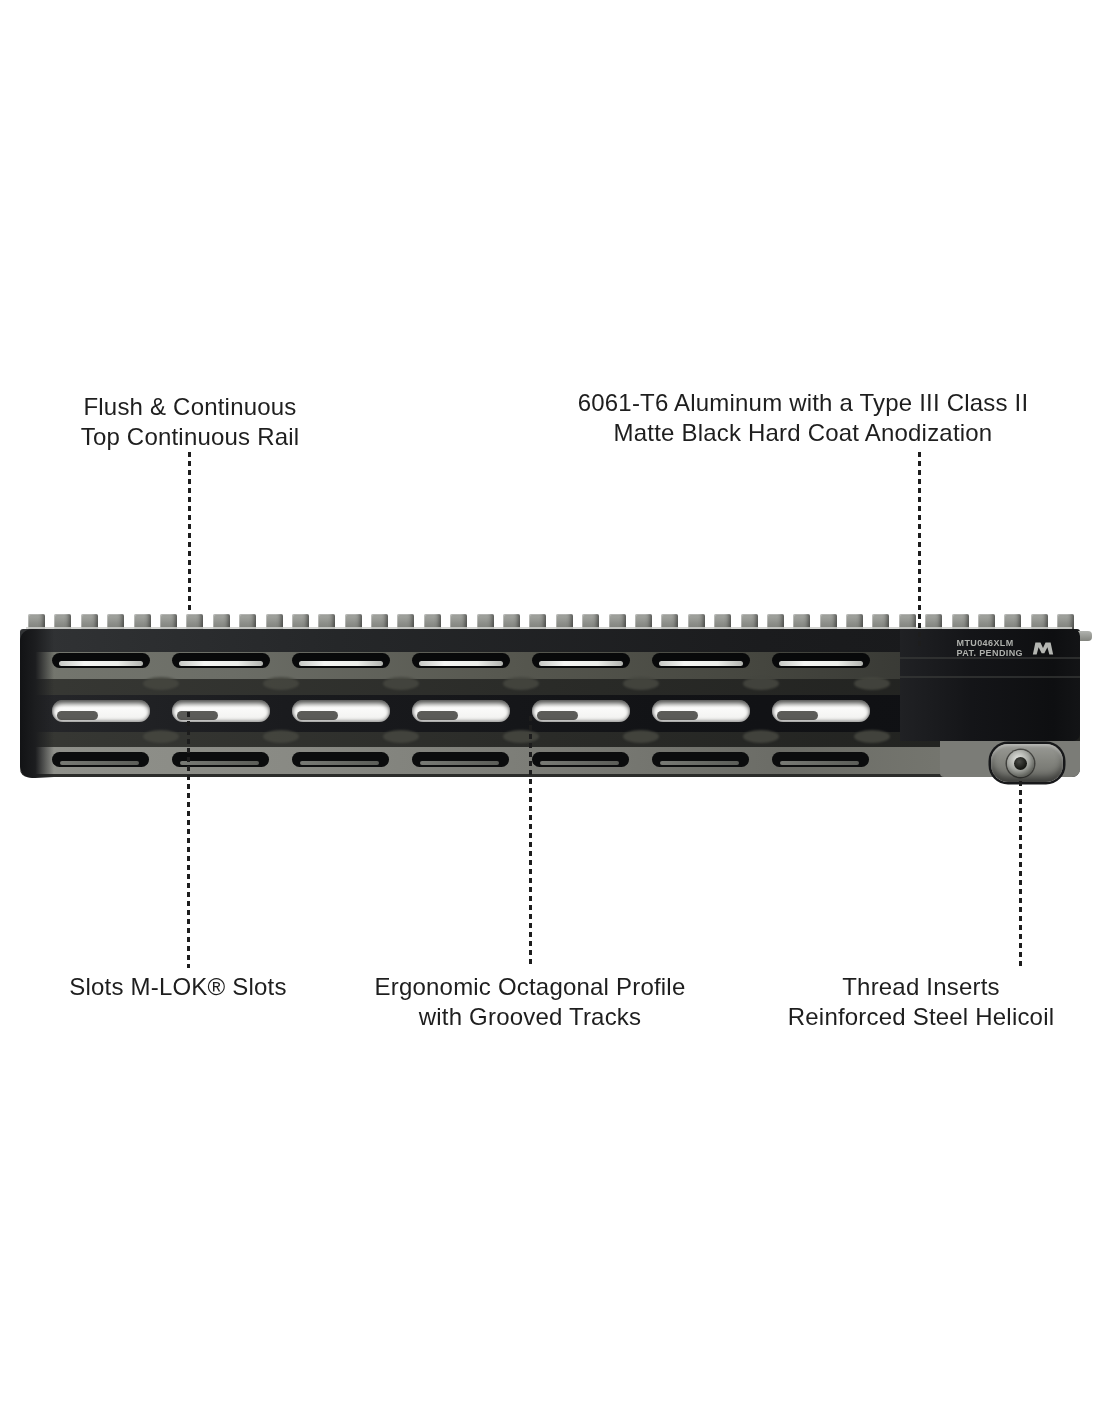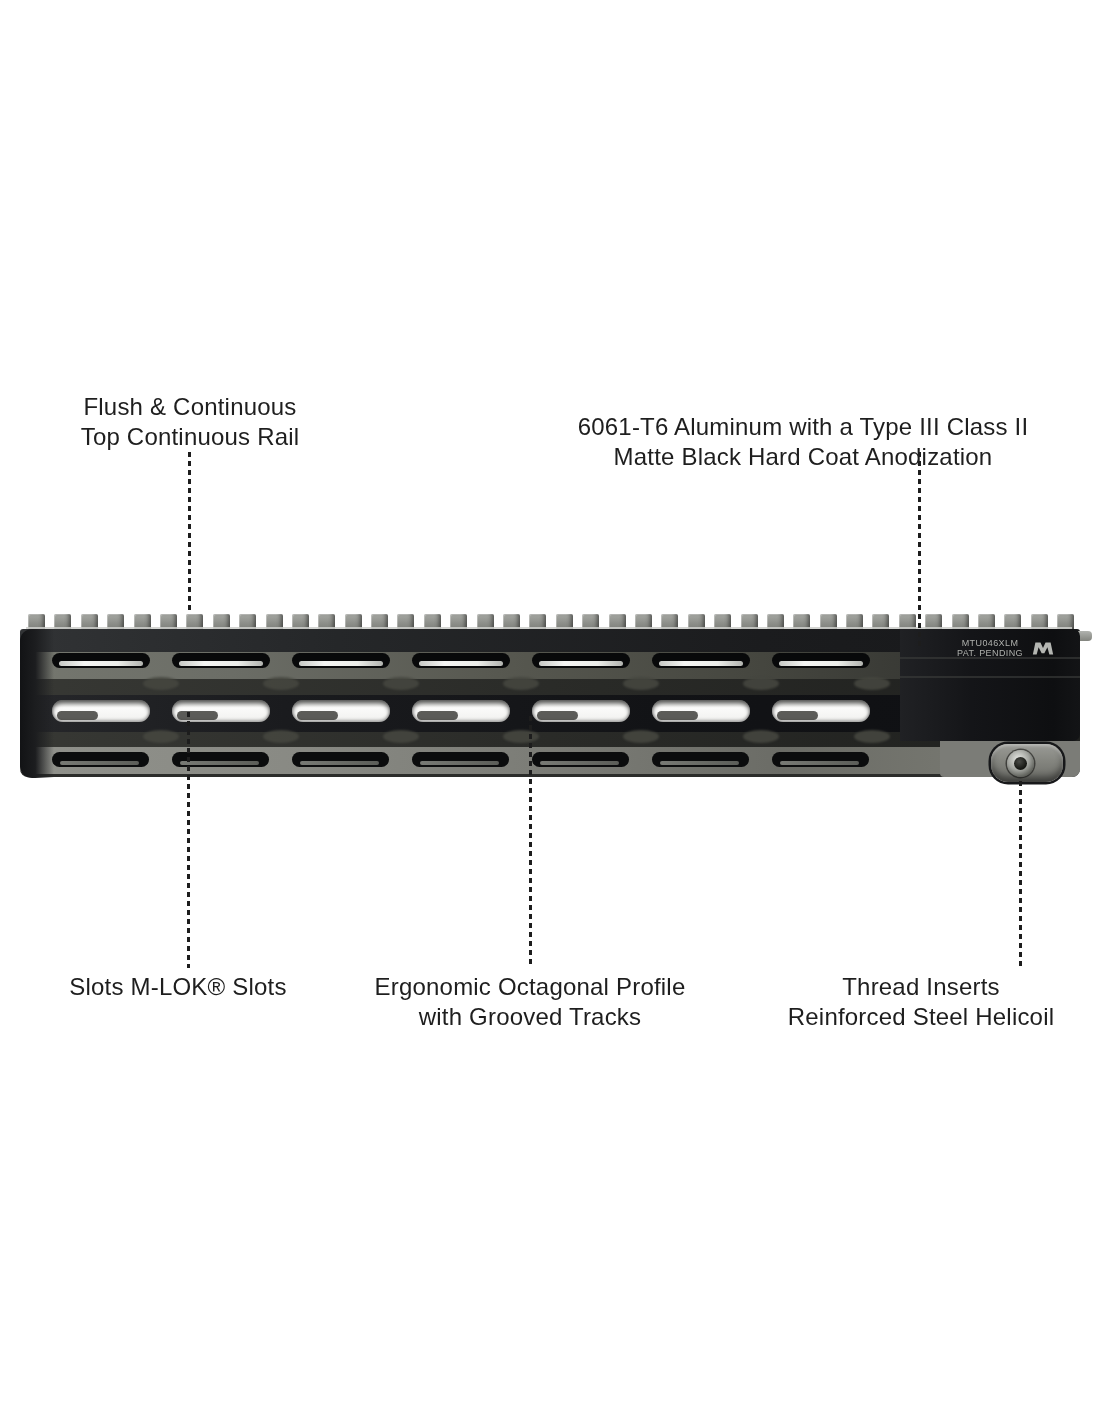--- a/index.html
+++ b/index.html
@@ -82,21 +82,21 @@
   }
   #barrel-block{
     left:900px;top:629px;width:180px;height:112px;border-radius:0 7px 7px 0;
     background:linear-gradient(90deg,#202124,#141518 40%,#0e0f11 85%,#131416);z-index:5;
   }
   .barrel-facet-line{position:absolute;left:0;width:100%;height:2px;background:#3b3c3a;opacity:.65;}
   #engraving{
     position:absolute;right:26px;top:9px;display:flex;align-items:center;gap:9px;z-index:6;
   }
   #engraving .etext{
-    text-align:center;color:#aeb0ac;font-size:9px;line-height:10px;font-weight:normal;
+    text-align:left;color:#aeb0ac;font-size:9px;line-height:10px;font-weight:bold;
     letter-spacing:.4px;white-space:nowrap;
   }
   #right-band{
     left:940px;top:741px;width:140px;height:36px;border-radius:0 0 8px 4px;
     background:linear-gradient(180deg,#85868>0,#7b7c77);background-color:#7b7c77;z-index:6;
   }
   #screw-boss{
     left:991px;top:744px;width:72px;height:38px;border-radius:17px;z-index:8;
     background:linear-gradient(180deg,#9a9b96,#84857f 45%,#6a6b66);
     box-shadow:0 0 0 2.5px #17181a,inset 0 2px 3px rgba(255,255,255,.35),inset 0 -5px 7px rgba(0,0,0,.45);
@@ -121,21 +121,21 @@
 </style>
 </head>
 <body>
 
 <div id="stage">
 
   <div class="callout" style="left:190px;top:392px;">
     <span class="ln">Flush &amp; Continuous</span>
     <span class="ln">Top Continuous Rail</span>
   </div>
-  <div class="callout" style="left:803px;top:412px;">
+  <div class="callout" style="left:803px;top:388px;">
     <span class="ln">6061-T6 Aluminum with a Type III Class II</span>
     <span class="ln">Matte Black Hard Coat Anodization</span>
   </div>
   <div class="callout" style="left:178px;top:972px;">
     <span class="ln">Slots M-LOK® Slots</span>
   </div>
   <div class="callout" style="left:530px;top:972px;">
     <span class="ln">Ergonomic Octagonal Profile</span>
     <span class="ln">with Grooved Tracks</span>
   </div>

